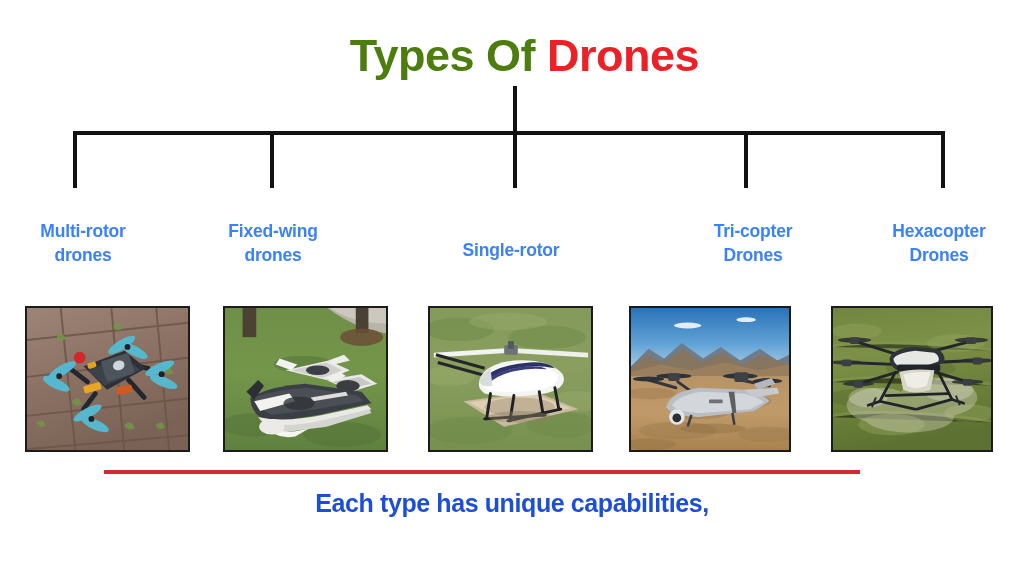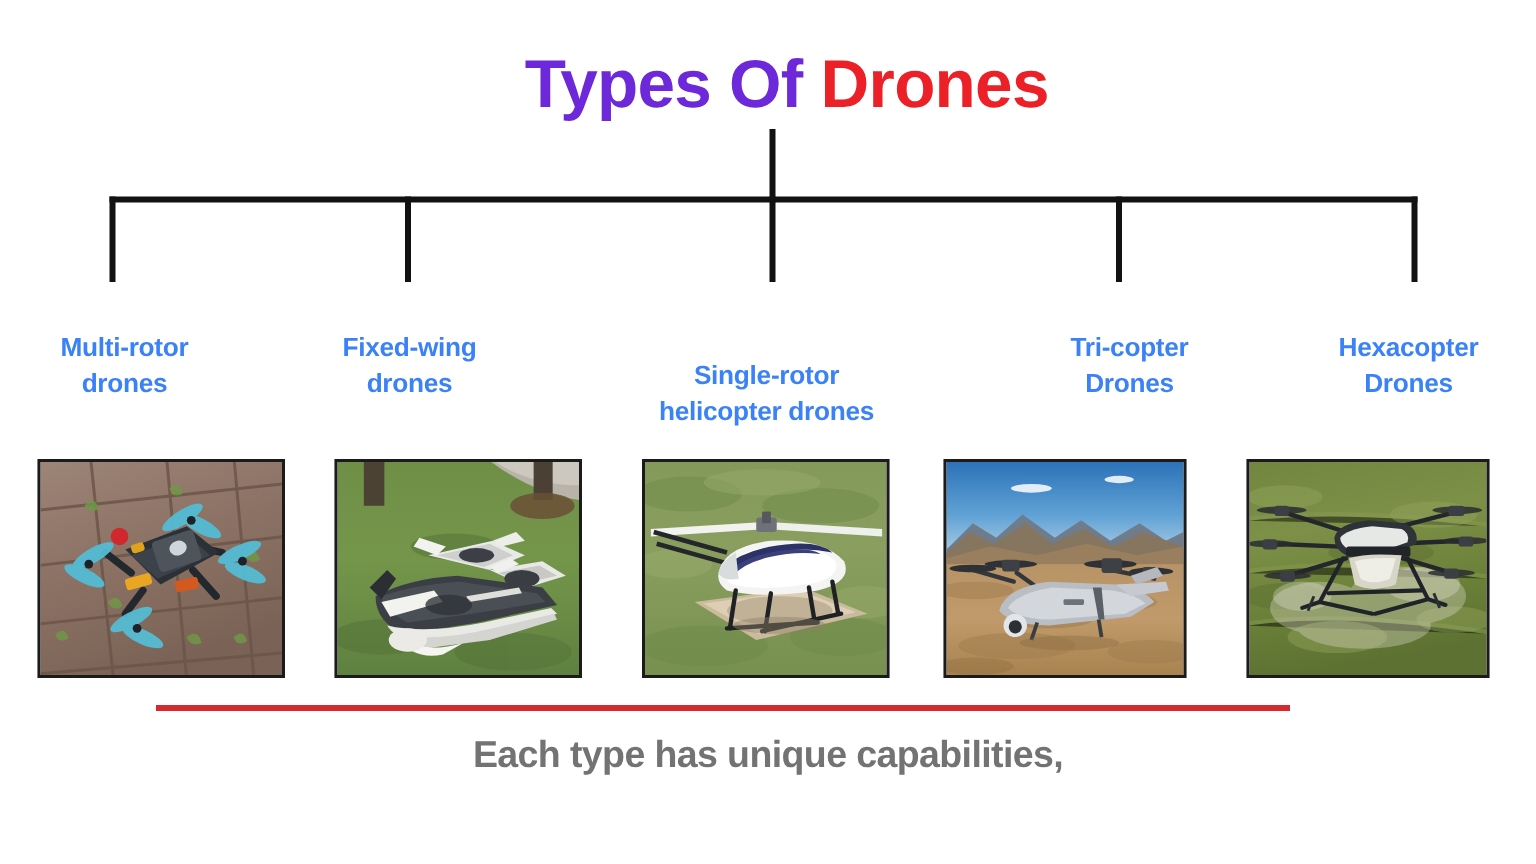--- a/index.html
+++ b/index.html
@@ -29,21 +29,21 @@
     top: 32px;
     left: 0;
     width: 1024px;
     text-align: center;
     font-size: 45px;
     font-weight: bold;
     letter-spacing: -0.5px;
     line-height: 1.08;
     white-space: nowrap;
   }
-  #title .t-black { color: #6d28d9; margin-left: 25px; }
+  #title .t-black { color: #4d7c0f; margin-left: 25px; }
   #title .t-red   { color: #ec2027; }
 
   
   #bracket-stem {
     position: absolute;
     left: 513px;
     top: 86px;
     width: 4px;
     height: 49px;
     background: #121212;
@@ -99,21 +99,21 @@
   }
   #footer-caption {
     position: absolute;
     left: 0;
     top: 487px;
     width: 1024px;
     text-align: center;
     font-size: 25px;
     font-weight: bold;
     line-height: 1.34;
-    color: #737373;
+    color: #1d4ed8;
     letter-spacing: -0.4px;
   }
   #footer-caption .cap-line { display: block; white-space: nowrap; }
 </style>
 </head>
 <body>
 
 <div id="canvas">
 
   <div id="title">
@@ -131,21 +131,20 @@
   <div class="cat-label" style="left:8px;width:150px;">
     <span>Multi-rotor</span><br>
     <span>drones</span>
   </div>
   <div class="cat-label" style="left:198px;width:150px;">
     <span>Fixed-wing</span><br>
     <span>drones</span>
   </div>
   <div class="cat-label" style="left:400px;width:222px;margin-top:19px;">
     <span>Single-rotor</span><br>
-    <span>helicopter drones</span>
   </div>
   <div class="cat-label" style="left:678px;width:150px;">
     <span>Tri-copter</span><br>
     <span>Drones</span>
   </div>
   <div class="cat-label" style="left:864px;width:150px;">
     <span>Hexacopter</span><br>
     <span>Drones</span>
   </div>
 

